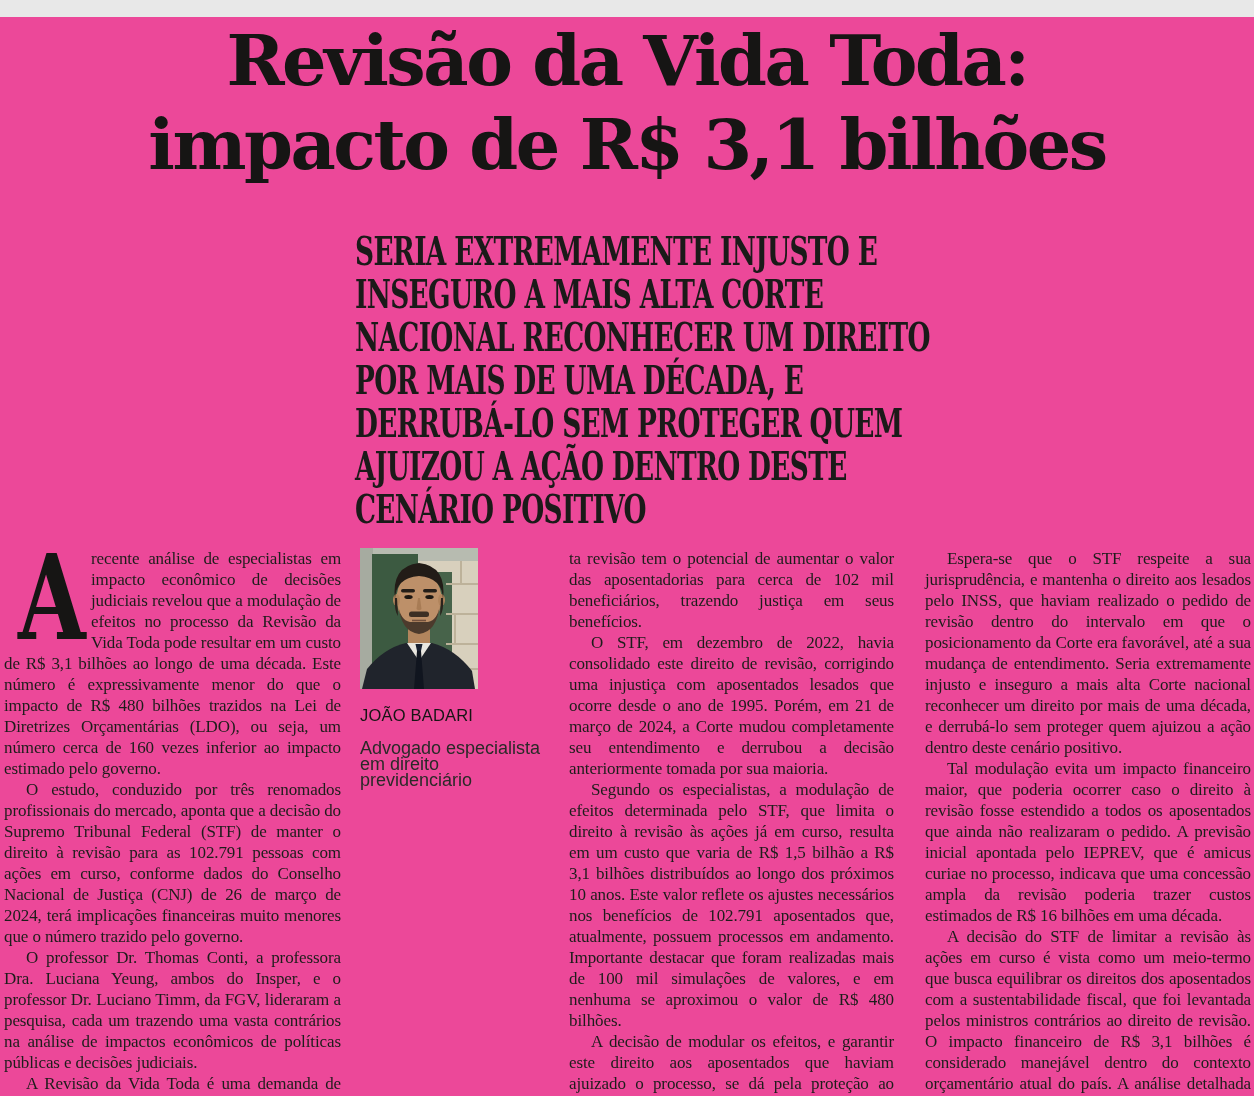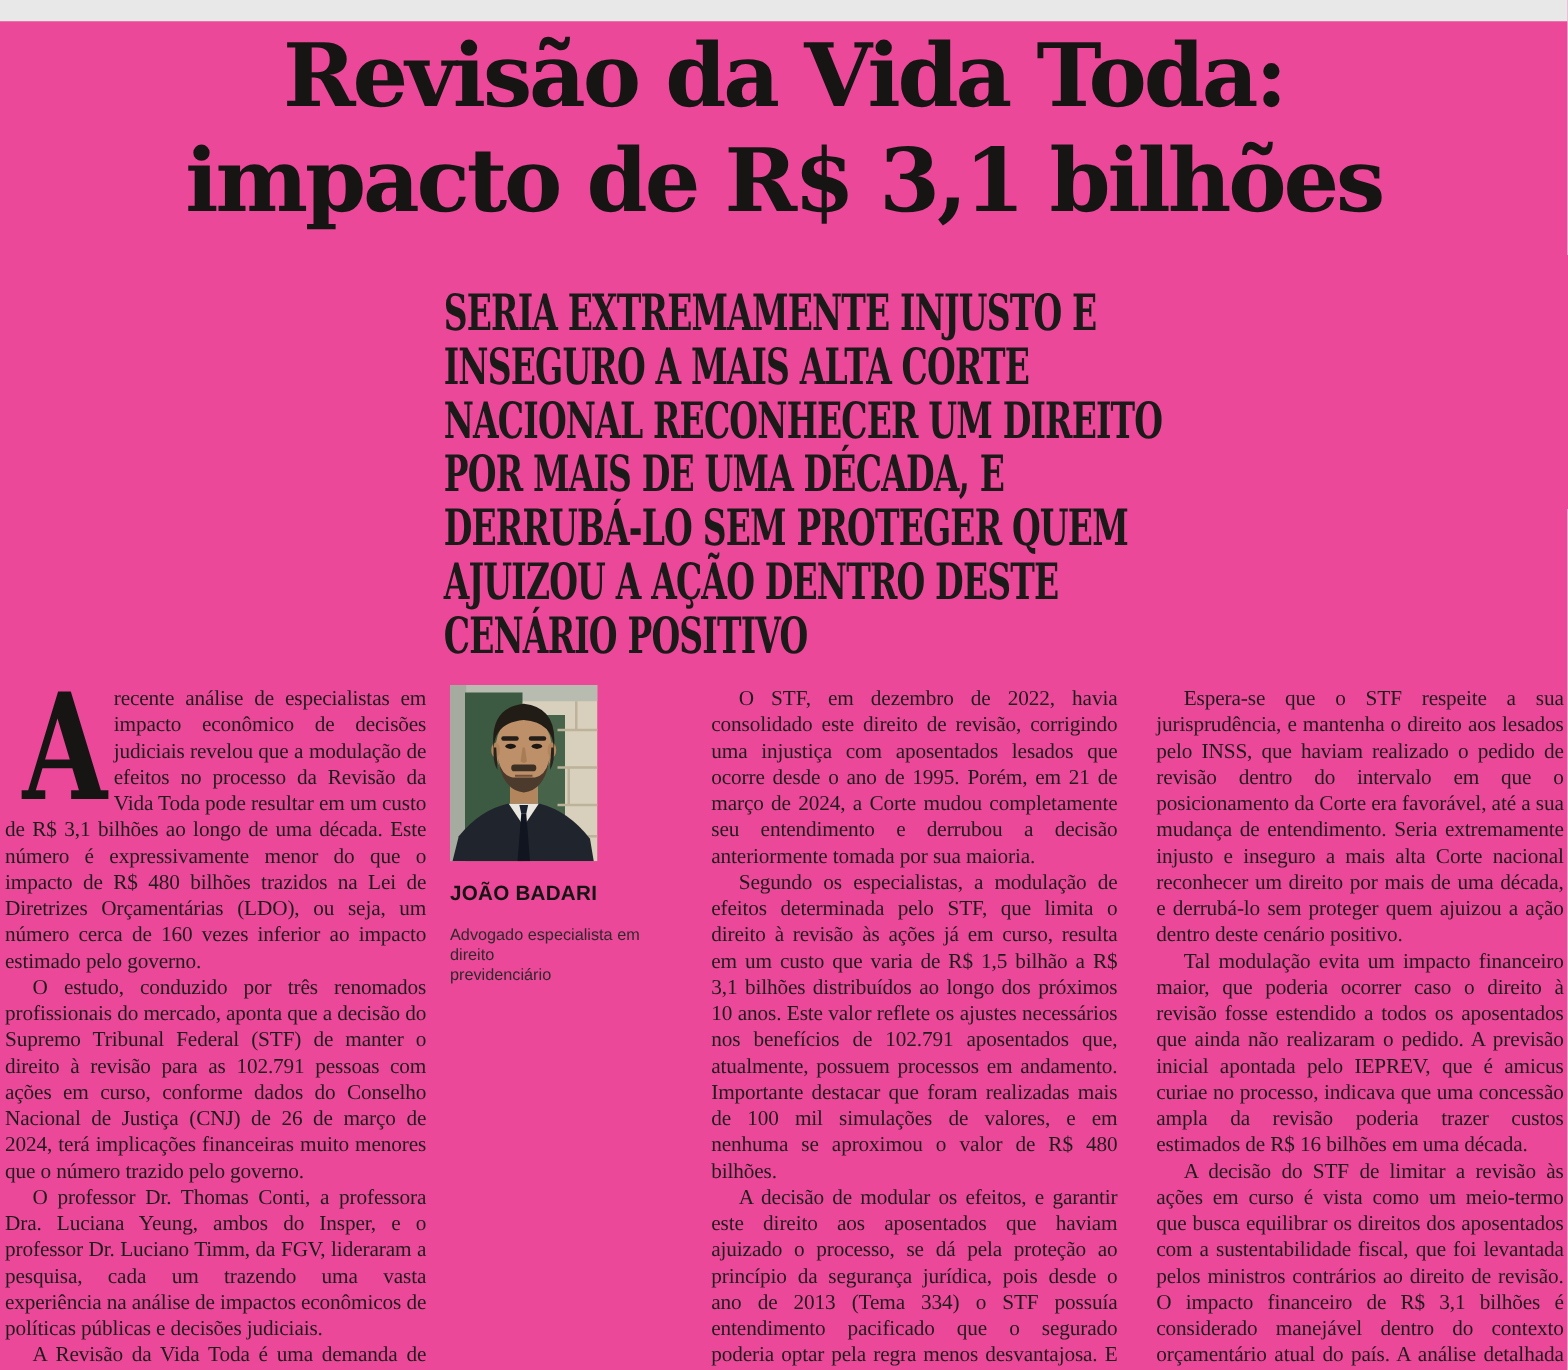--- a/index.html
+++ b/index.html
@@ -91,31 +91,31 @@
     transform: scaleX(0.74);
     transform-origin: left top;
   }
 
   
   .photo-fig { width: 190px; }
   .portrait-box { width: 118px; height: 141px; display: block; }
   .author-name {
     margin-top: 17px;
     font-family: "Liberation Sans", sans-serif;
-    font-weight: 700;
+    font-weight: 400;
     font-size: 16.5px;
     line-height: 19px;
     letter-spacing: 0.2px;
     color: #161514;
   }
   .author-role {
     margin-top: 15px;
     font-family: "Liberation Sans", sans-serif;
     font-weight: 400;
-    font-size: 13px;
+    font-size: 18px;
     line-height: 16px;
     color: #2a2a28;
     white-space: pre-line;
   }
 </style>
 </head>
 <body>
 
 <div class="page">
 
@@ -134,21 +134,21 @@
 
   <div class="body-area">
 
     <div class="col col-1">
       <p class="para">
         <span class="dropcap">
             <span>A</span>
           </span><span>recente análise de especialistas em impacto econômico de decisões judiciais revelou que a modulação de efeitos no processo da Revisão da Vida Toda pode resultar em um custo de R$ 3,1 bilhões ao longo de uma década. Este número é expressivamente menor do que o impacto de R$ 480 bilhões trazidos na Lei de Diretrizes Orçamentárias (LDO), ou seja, um número cerca de 160 vezes inferior ao impacto estimado pelo governo.</span>
       </p>
       <p class="para indent">O estudo, conduzido por três renomados profissionais do mercado, aponta que a decisão do Supremo Tribunal Federal (STF) de manter o direito à revisão para as 102.791 pessoas com ações em curso, conforme dados do Conselho Nacional de Justiça (CNJ) de 26 de março de 2024, terá implicações financeiras muito menores que o número trazido pelo governo.</p>
-      <p class="para indent">O professor Dr. Thomas Conti, a professora Dra. Luciana Yeung, ambos do Insper, e o professor Dr. Luciano Timm, da FGV, lideraram a pesquisa, cada um trazendo uma vasta experiência na análise de impactos econômicos de políticas públicas e decisões judiciais.</p>
+      <p class="para indent">O professor Dr. Thomas Conti, a professora Dra. Luciana Yeung, ambos do Insper, e o professor Dr. Luciano Timm, da FGV, lideraram a pesquisa, cada um trazendo uma vasta contrários na análise de impactos econômicos de políticas públicas e decisões judiciais.</p>
       <p class="para indent">A Revisão da Vida Toda é uma demanda de aposentados que visa recalcular os benefícios previdenciários considerando todas as contribuições ao INSS ao longo da vida laboral. E não apenas aquelas realizadas após julho de 1994. Es-</p>
     </div>
 
     <div class="col col-2">
       <figure class="photo-fig">
         <svg class="portrait-box" viewBox="0 0 118 141" xmlns="http://www.w3.org/2000/svg" aria-hidden="true">
 
           <rect width="118" height="141" fill="#d8d0bd"></rect>
           <rect x="0" y="0" width="118" height="13" fill="#b7bbb0"></rect>
           <rect x="0" y="0" width="13" height="141" fill="#a6aba0"></rect>
@@ -192,20 +192,21 @@
         </svg>
         <figcaption>
           <div class="author-name">JOÃO BADARI</div>
           <div class="author-role">Advogado especialista em direito
 previdenciário</div>
         </figcaption>
       </figure>
     </div>
 
     <div class="col col-3">
+      <p class="para">ta revisão tem o potencial de aumentar o valor das aposentadorias para cerca de 102 mil beneficiários, trazendo justiça em seus benefícios.</p>
       <p class="para indent">O STF, em dezembro de 2022, havia consolidado este direito de revisão, corrigindo uma injustiça com aposentados lesados que ocorre desde o ano de 1995. Porém, em 21 de março de 2024, a Corte mudou completamente seu entendimento e derrubou a decisão anteriormente tomada por sua maioria.</p>
       <p class="para indent">Segundo os especialistas, a modulação de efeitos determinada pelo STF, que limita o direito à revisão às ações já em curso, resulta em um custo que varia de R$ 1,5 bilhão a R$ 3,1 bilhões distribuídos ao longo dos próximos 10 anos. Este valor reflete os ajustes necessários nos benefícios de 102.791 aposentados que, atualmente, possuem processos em andamento. Importante destacar que foram realizadas mais de 100 mil simulações de valores, e em nenhuma se aproximou o valor de R$ 480 bilhões.</p>
       <p class="para indent">A decisão de modular os efeitos, e garantir este direito aos aposentados que haviam ajuizado o processo, se dá pela proteção ao princípio da segurança jurídica, pois desde o ano de 2013 (Tema 334) o STF possuía entendimento pacificado que o segurado poderia optar pela regra menos desvantajosa. E destacamos que isso até mesmo era assegurado pela Instrução Normativa do INSS e enunciado do seu Conselho de Recursos.</p>
     </div>
 
     <div class="col col-4">
       <p class="para indent">Espera-se que o STF respeite a sua jurisprudência, e mantenha o direito aos lesados pelo INSS, que haviam realizado o pedido de revisão dentro do intervalo em que o posicionamento da Corte era favorável, até a sua mudança de entendimento. Seria extremamente injusto e inseguro a mais alta Corte nacional reconhecer um direito por mais de uma década, e derrubá-lo sem proteger quem ajuizou a ação dentro deste cenário positivo.</p>
       <p class="para indent">Tal modulação evita um impacto financeiro maior, que poderia ocorrer caso o direito à revisão fosse estendido a todos os aposentados que ainda não realizaram o pedido. A previsão inicial apontada pelo IEPREV, que é amicus curiae no processo, indicava que uma concessão ampla da revisão poderia trazer custos estimados de R$ 16 bilhões em uma década.</p>
       <p class="para indent"><span>A decisão do STF de limitar a revisão às ações em curso é vista como um meio-termo que busca equilibrar os direitos dos aposentados com a sustentabilidade fiscal, que foi levantada pelos ministros contrários ao direito de revisão. O impacto financeiro de R$ 3,1 bilhões é considerado manejável dentro do contexto orçamentário atual do país. A análise detalhada fornecida pelos três especialistas fornece uma base sólida para entender as implicações econômicas dessa importante decisão judicial, demonstrando que o custo é muito menor do que aquele trazido pelo INSS para a mídia. </span></p>
     </div>

